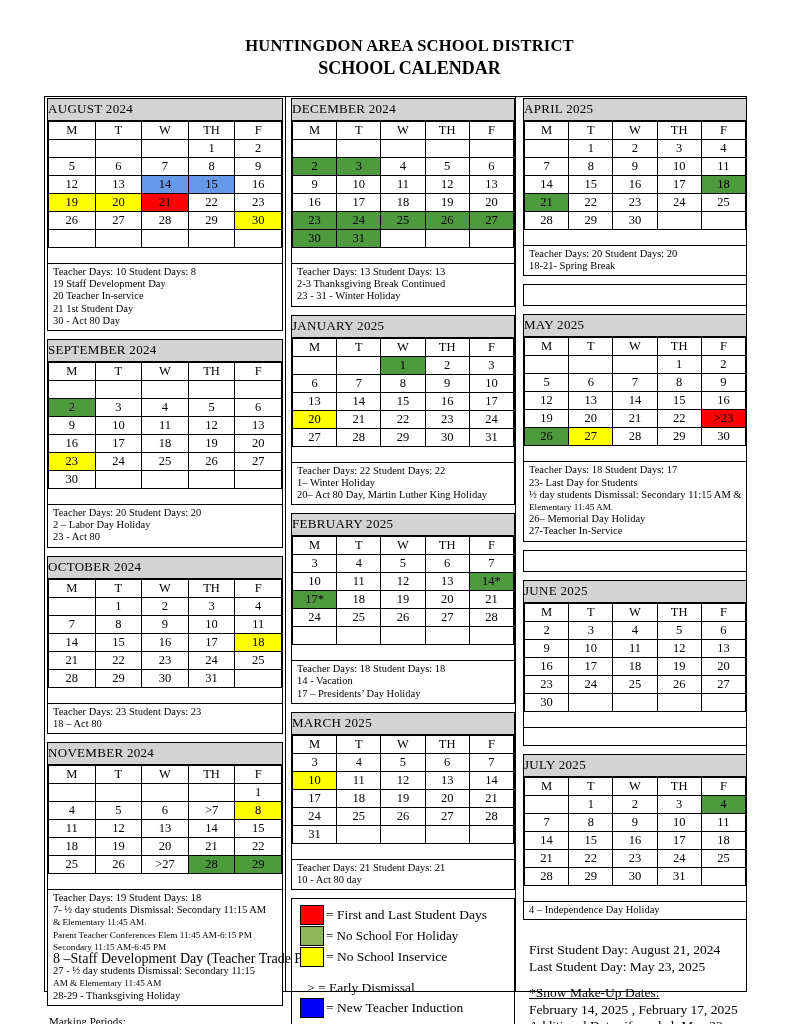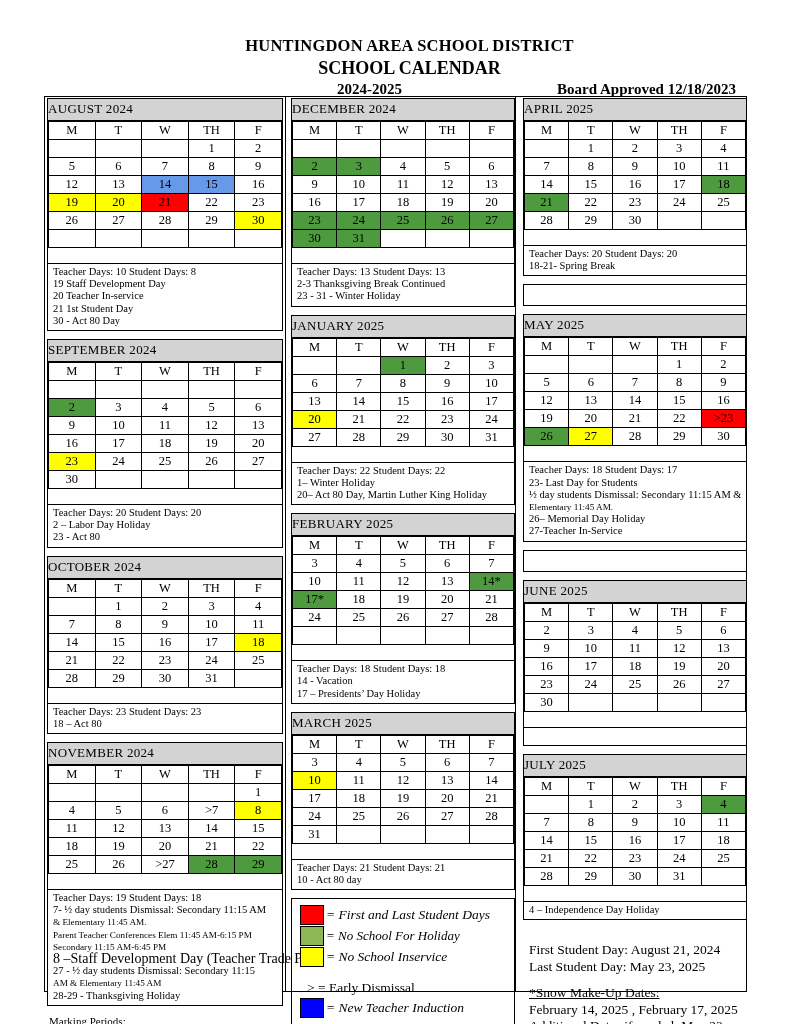--- a/index.html
+++ b/index.html
@@ -170,21 +170,21 @@
     width: 22px;
     height: 18px;
     border: 1.4px solid #000;
     margin-right: 2px;
     flex: none;
   }
   .sw-red { background: #ff0000; }
   .sw-green { background: #8db654; }
   .sw-yellow { background: #ffff00; }
   .sw-blue { background: #0000ff; }
-  .legend-label { font-size: 13.5px; font-style: italic; }
+  .legend-label { font-size: 13.5px; }
   .legend-label.sm { font-size: 13px; }
   .legend-gap { height: 12px; }
   .legend-early {
     display: flex;
     align-items: center;
     margin-bottom: 2px;
     padding-left: 7px;
   }
   .legend-early .gt { font-size: 13.5px; }
 
@@ -218,24 +218,20 @@
   }
 </style>
 </head>
 <body>
 
 <div class="page">
 
   <div class="header">
     <div class="line1">HUNTINGDON AREA SCHOOL DISTRICT</div>
     <div class="line2">SCHOOL CALENDAR</div>
-    <div class="line3">
-      <div class="year">2024-2025</div>
-      <div class="approved">Board Approved 12/18/2023</div>
-    </div>
   </div>
 
   <div class="outer-frame"></div>
   <div class="divider-v" style="left:285px"></div>
   <div class="divider-v" style="left:515px"></div>
 
   <div class="columns">
 
     <div class="col">
       <div class="month-block">

